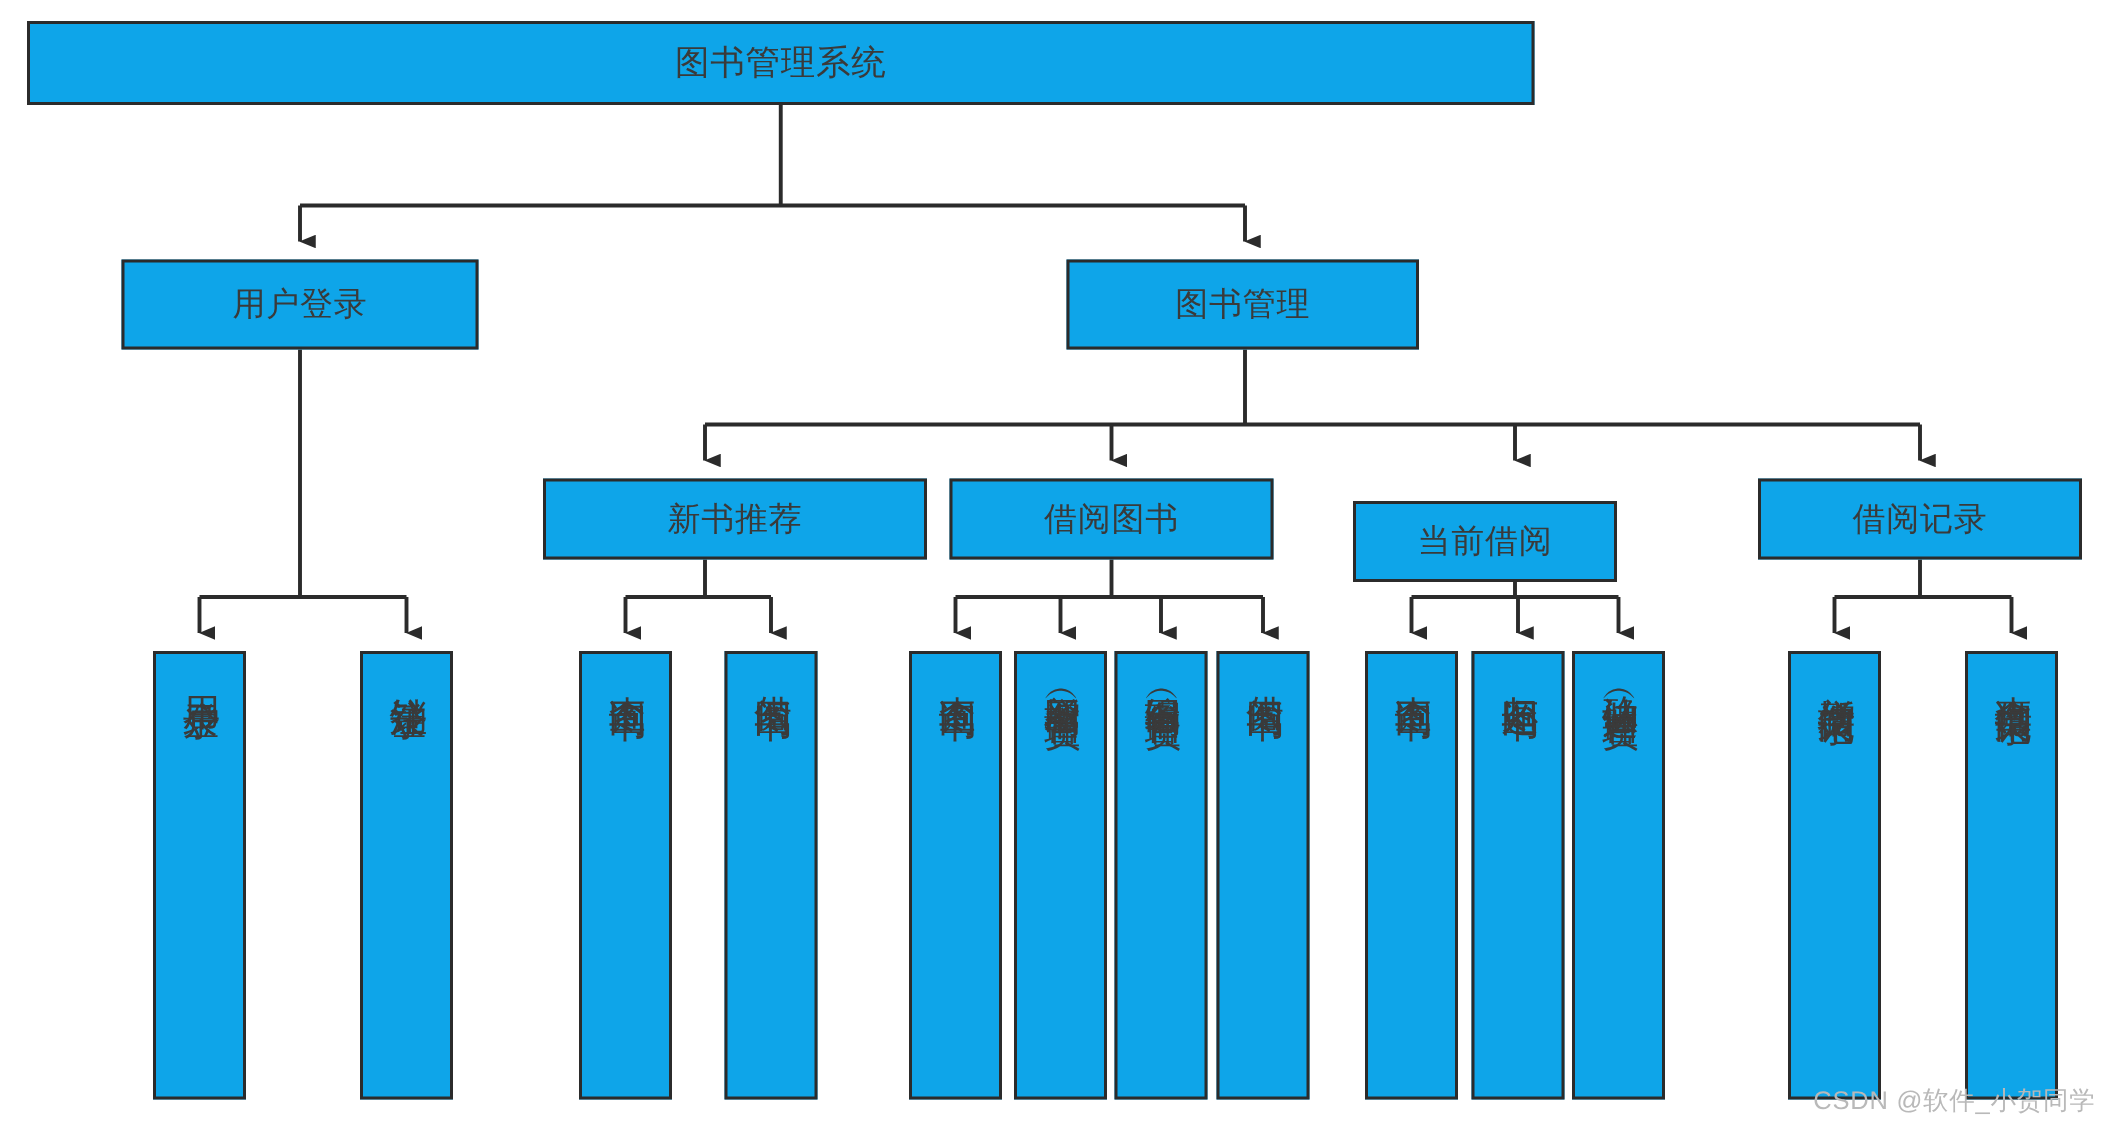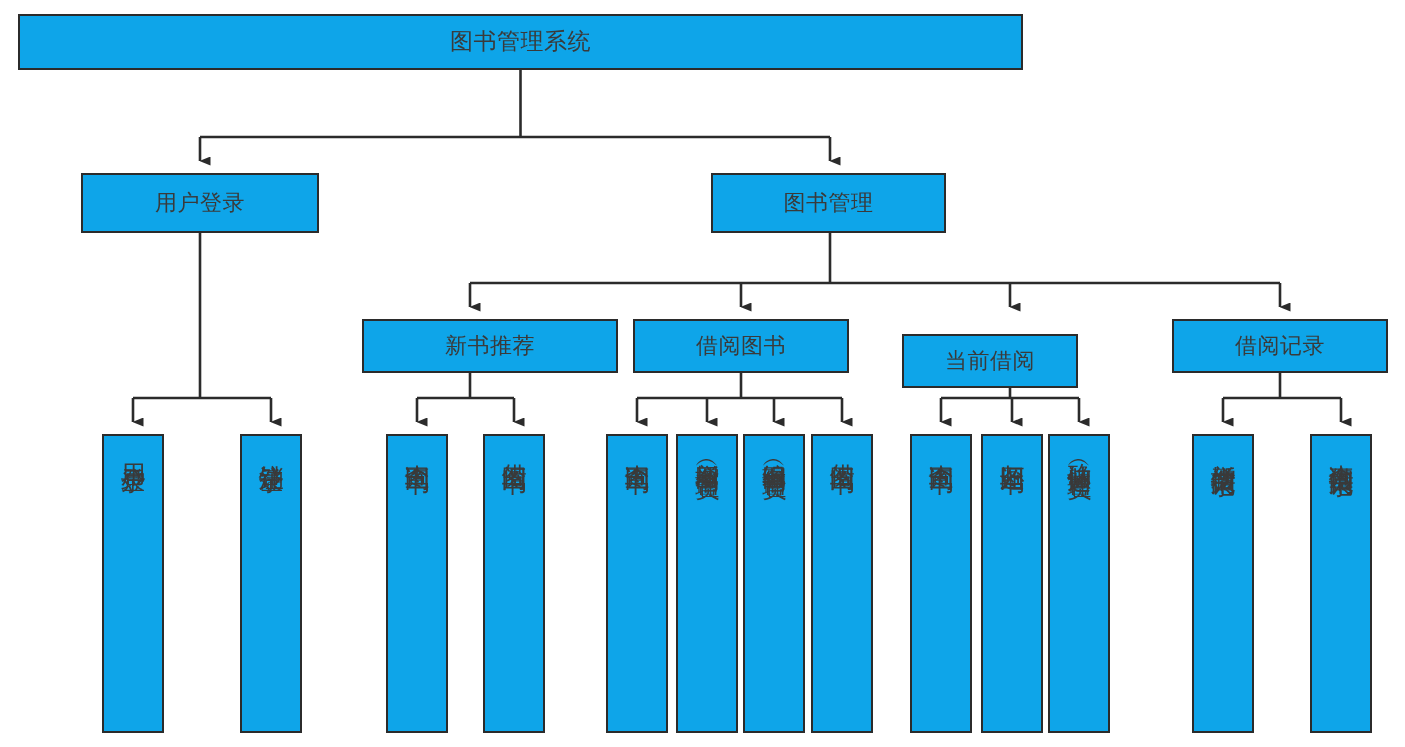--- a/index.html
+++ b/index.html
@@ -178,13 +178,14 @@
         <span class="label">确认归还（管理员）</span>
       </div>
       <div class="node vert" style="left: 1192px; top: 434px; width: 62px; height: 299px;">
         <span class="label">新增借阅记录</span>
       </div>
       <div class="node vert" style="left: 1310px; top: 434px; width: 62px; height: 299px;">
         <span class="label">查询借阅记录</span>
       </div>
     </div>
 
+  <div class="watermark">CSDN @软件_小贺同学</div>
 </div>
 
 </body></html>

